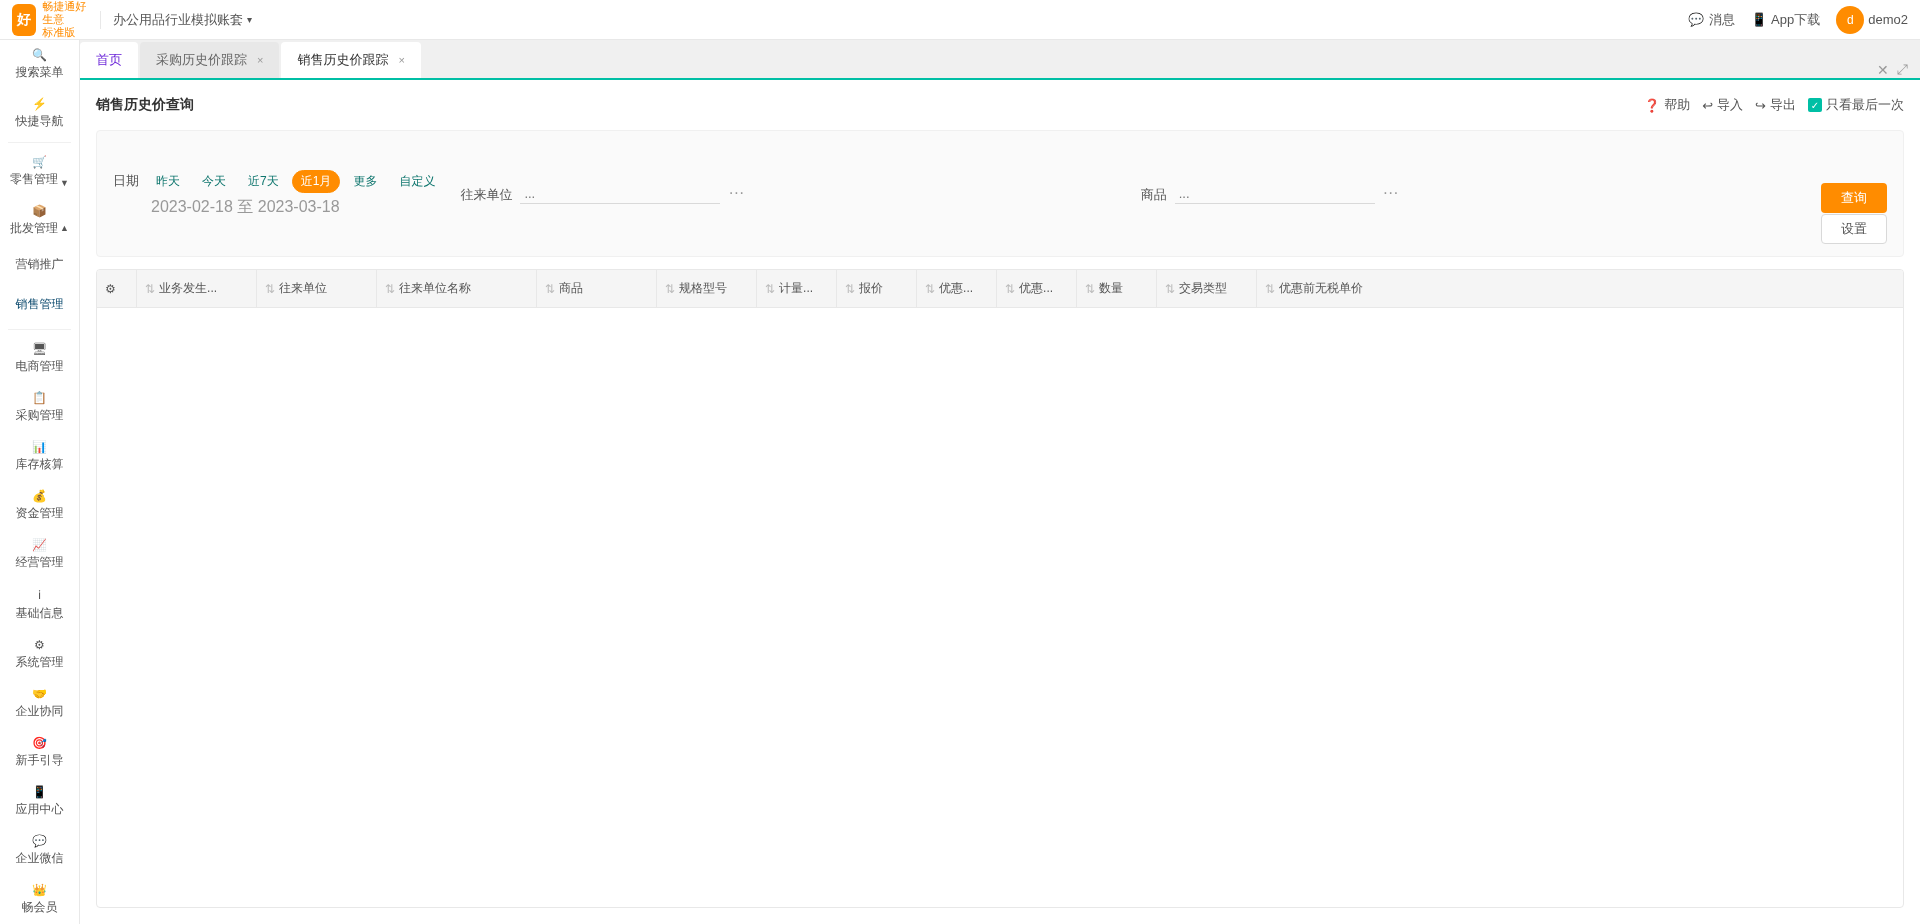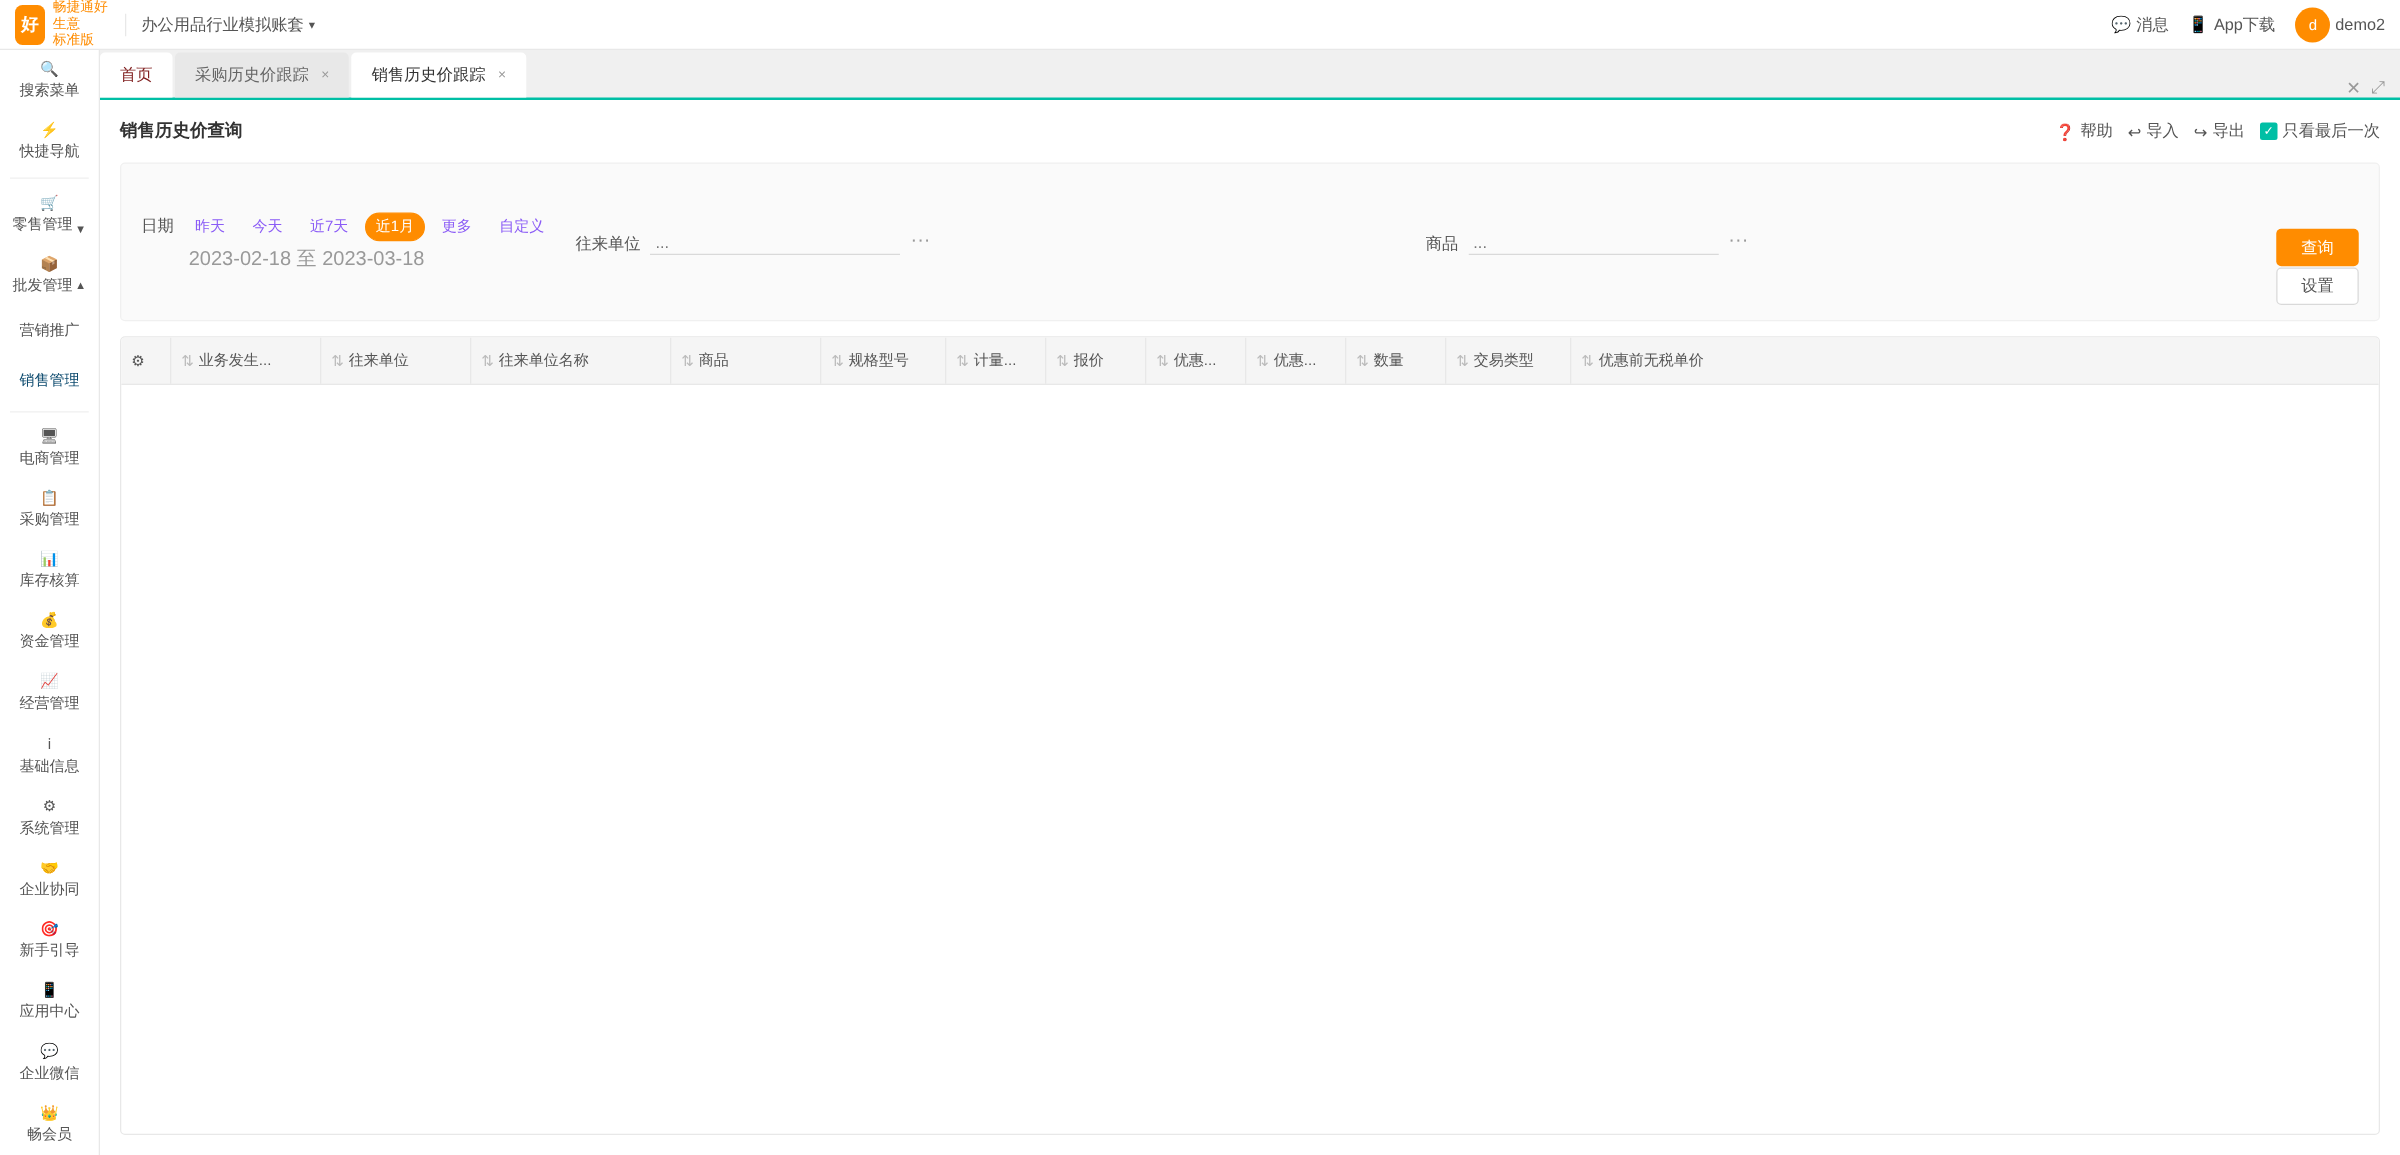--- a/index.html
+++ b/index.html
@@ -34,21 +34,21 @@
     .sidebar-item { display: flex; flex-direction: column; align-items: center; justify-content: center; padding: 12px 4px; cursor: pointer; font-size: 12px; color: #555; border-bottom: none; min-height: 48px; gap: 2px; }
     .sidebar-divider { height: 1px; background: #f0f0f0; margin: 4px 8px; }
     .sidebar-sub-item { display: flex; flex-direction: column; align-items: center; justify-content: center; padding: 8px 4px; cursor: pointer; font-size: 12px; color: #555; min-height: 40px; }
 
     
     .content-area { flex: 1; display: flex; flex-direction: column; overflow: hidden; }
 
     
     .tab-bar { height: 40px; background: #f0f0f0; display: flex; align-items: flex-end; padding: 0 0; border-bottom: 2px solid #00bfa5; }
     .tab { display: flex; align-items: center; gap: 6px; padding: 8px 16px; font-size: 13px; cursor: pointer; border-radius: 4px 4px 0 0; height: 36px; background: #e0e0e0; color: #555; margin-right: 2px; }
-    .tab.home { background: #fff; color: #7f1d1d; font-weight: 500; justify-content: flex-end; }
+    .tab.home { background: #fff; color: #6d28d9; font-weight: 500; justify-content: flex-end; }
     .tab.active { background: #fff; color: #333; font-weight: 500; }
     .tab.inactive { background: #e8e8e8; color: #666; }
     .tab-close { font-size: 11px; color: #999; cursor: pointer; margin-left: 4px; }
 
     
     .page-content { flex: 1; background: #fff; padding: 16px; overflow: hidden; display: flex; flex-direction: column; }
 
     
     .page-header { display: flex; align-items: center; justify-content: space-between; margin-bottom: 16px; }
     .page-title { font-size: 14px; font-weight: 600; color: #333; }
@@ -56,21 +56,21 @@
     .action-btn { display: flex; align-items: center; gap: 4px; font-size: 13px; color: #555; cursor: pointer; }
     .checkbox-label { display: flex; align-items: center; gap: 4px; font-size: 13px; color: #555; cursor: pointer; }
     .checkbox-teal { width: 14px; height: 14px; background: #00bfa5; border-radius: 2px; display: flex; align-items: center; justify-content: center; color: white; font-size: 10px; }
 
     
     .filter-bar { background: #fafafa; border: 1px solid #f0f0f0; border-radius: 4px; padding: 12px 16px; margin-bottom: 12px; display: flex; align-items: center; gap: 16px; flex-wrap: wrap; }
     .filter-group { display: flex; align-items: flex-start; gap: 8px; }
     .filter-label { font-size: 13px; color: #555; white-space: nowrap; padding-top: 2px; }
     .date-options { display: flex; flex-direction: column; gap: 4px; }
     .date-btns { display: flex; align-items: center; gap: 4px; }
-    .date-btn { padding: 2px 8px; font-size: 12px; border-radius: 12px; cursor: pointer; border: 1px solid transparent; color: #8b5cf6; }
+    .date-btn { padding: 2px 8px; font-size: 12px; border-radius: 12px; cursor: pointer; border: 1px solid transparent; color: #0f766e; }
     .date-btn.active { background: #ff8c00; color: white; border-color: #ff8c00; }
     .date-range { font-size: 16px; color: #999; padding-left: 4px; }
     .filter-input { border: none; border-bottom: 1px solid #d9d9d9; outline: none; font-size: 13px; color: #333; padding: 2px 4px; min-width: 200px; background: transparent; }
     .filter-dots { color: #999; font-size: 16px; cursor: pointer; }
 
     
     .btn-primary { background: #ff8c00; color: white; border: none; border-radius: 4px; padding: 6px 20px; font-size: 13px; cursor: pointer; }
     .btn-settings { background: white; color: #555; border: 1px solid #d9d9d9; border-radius: 4px; padding: 5px 16px; font-size: 13px; cursor: pointer; }
 
     

